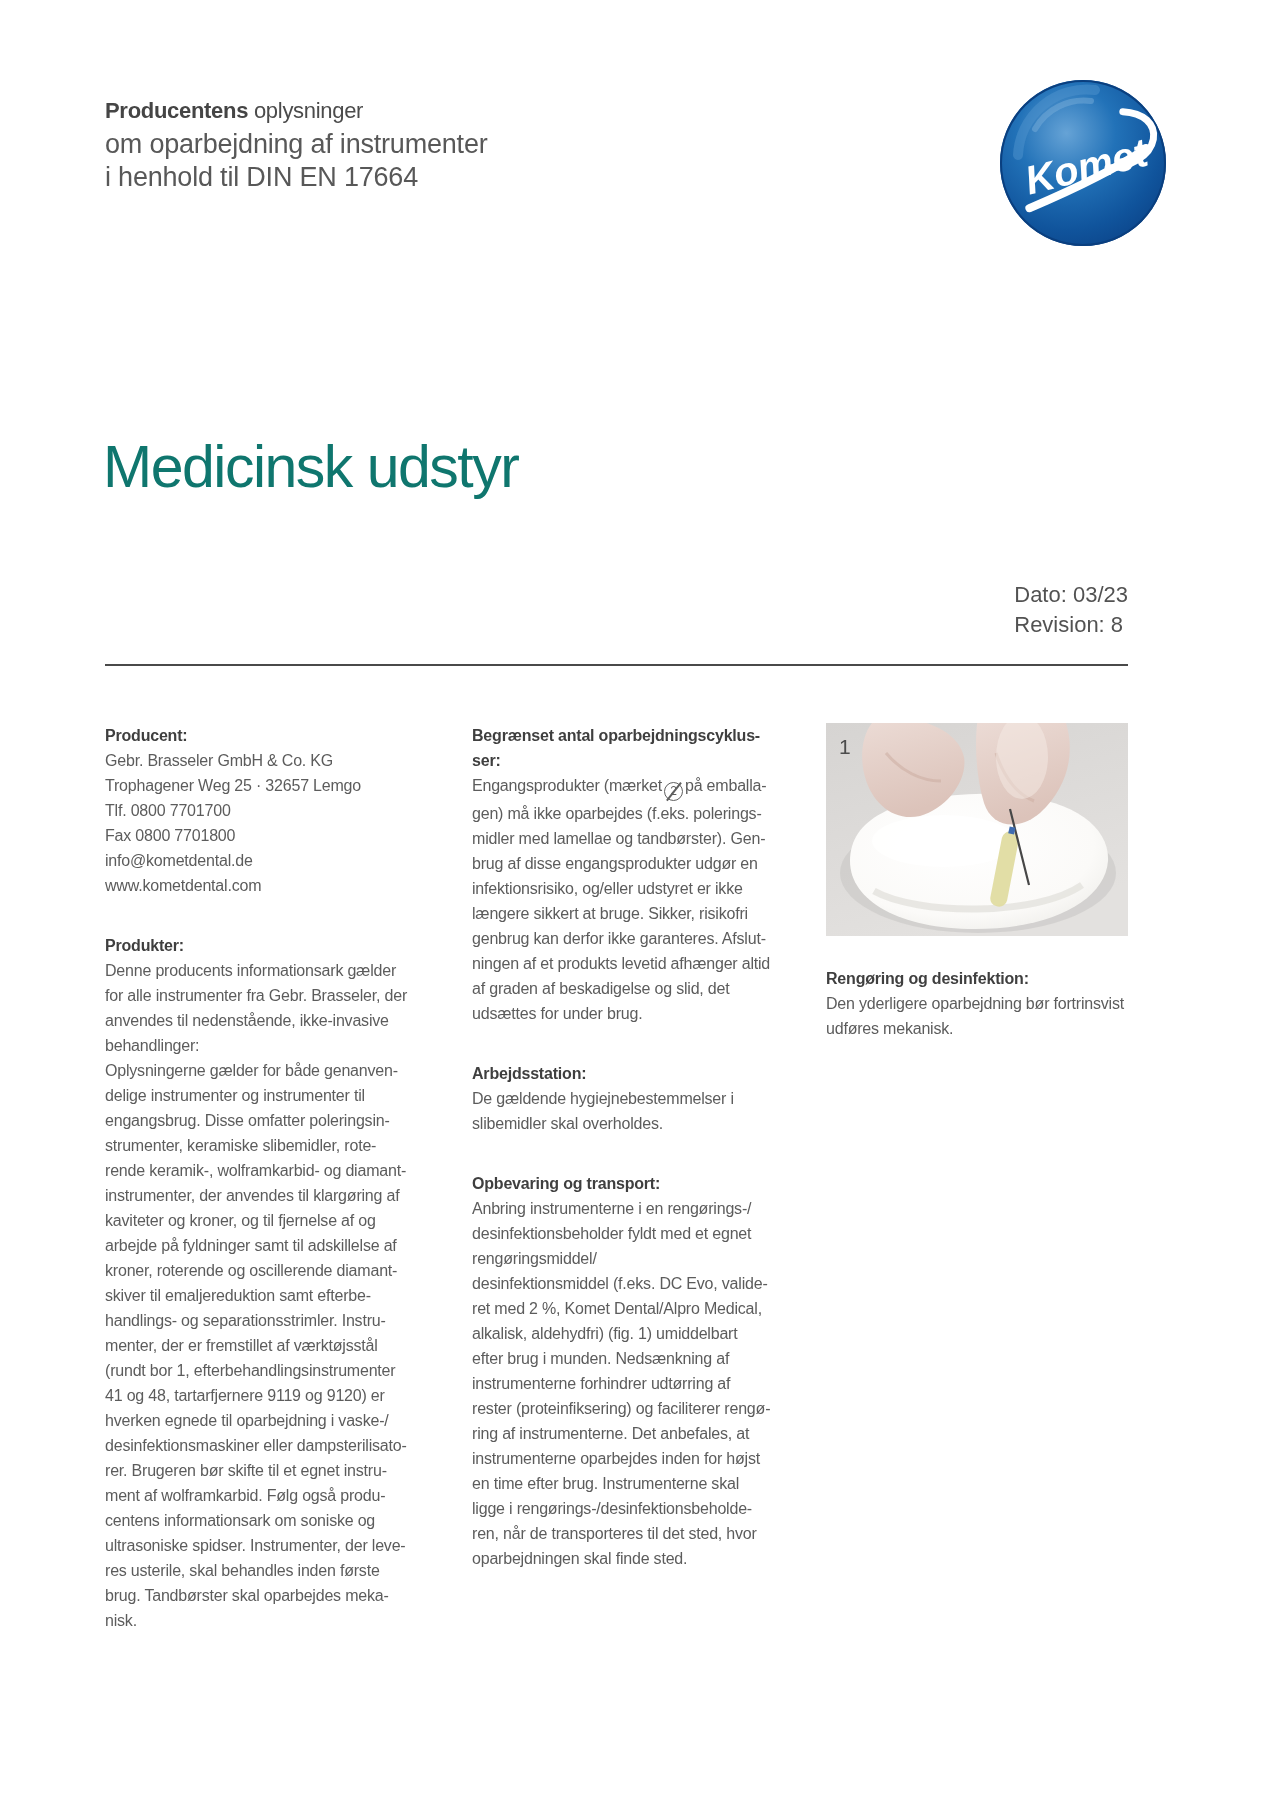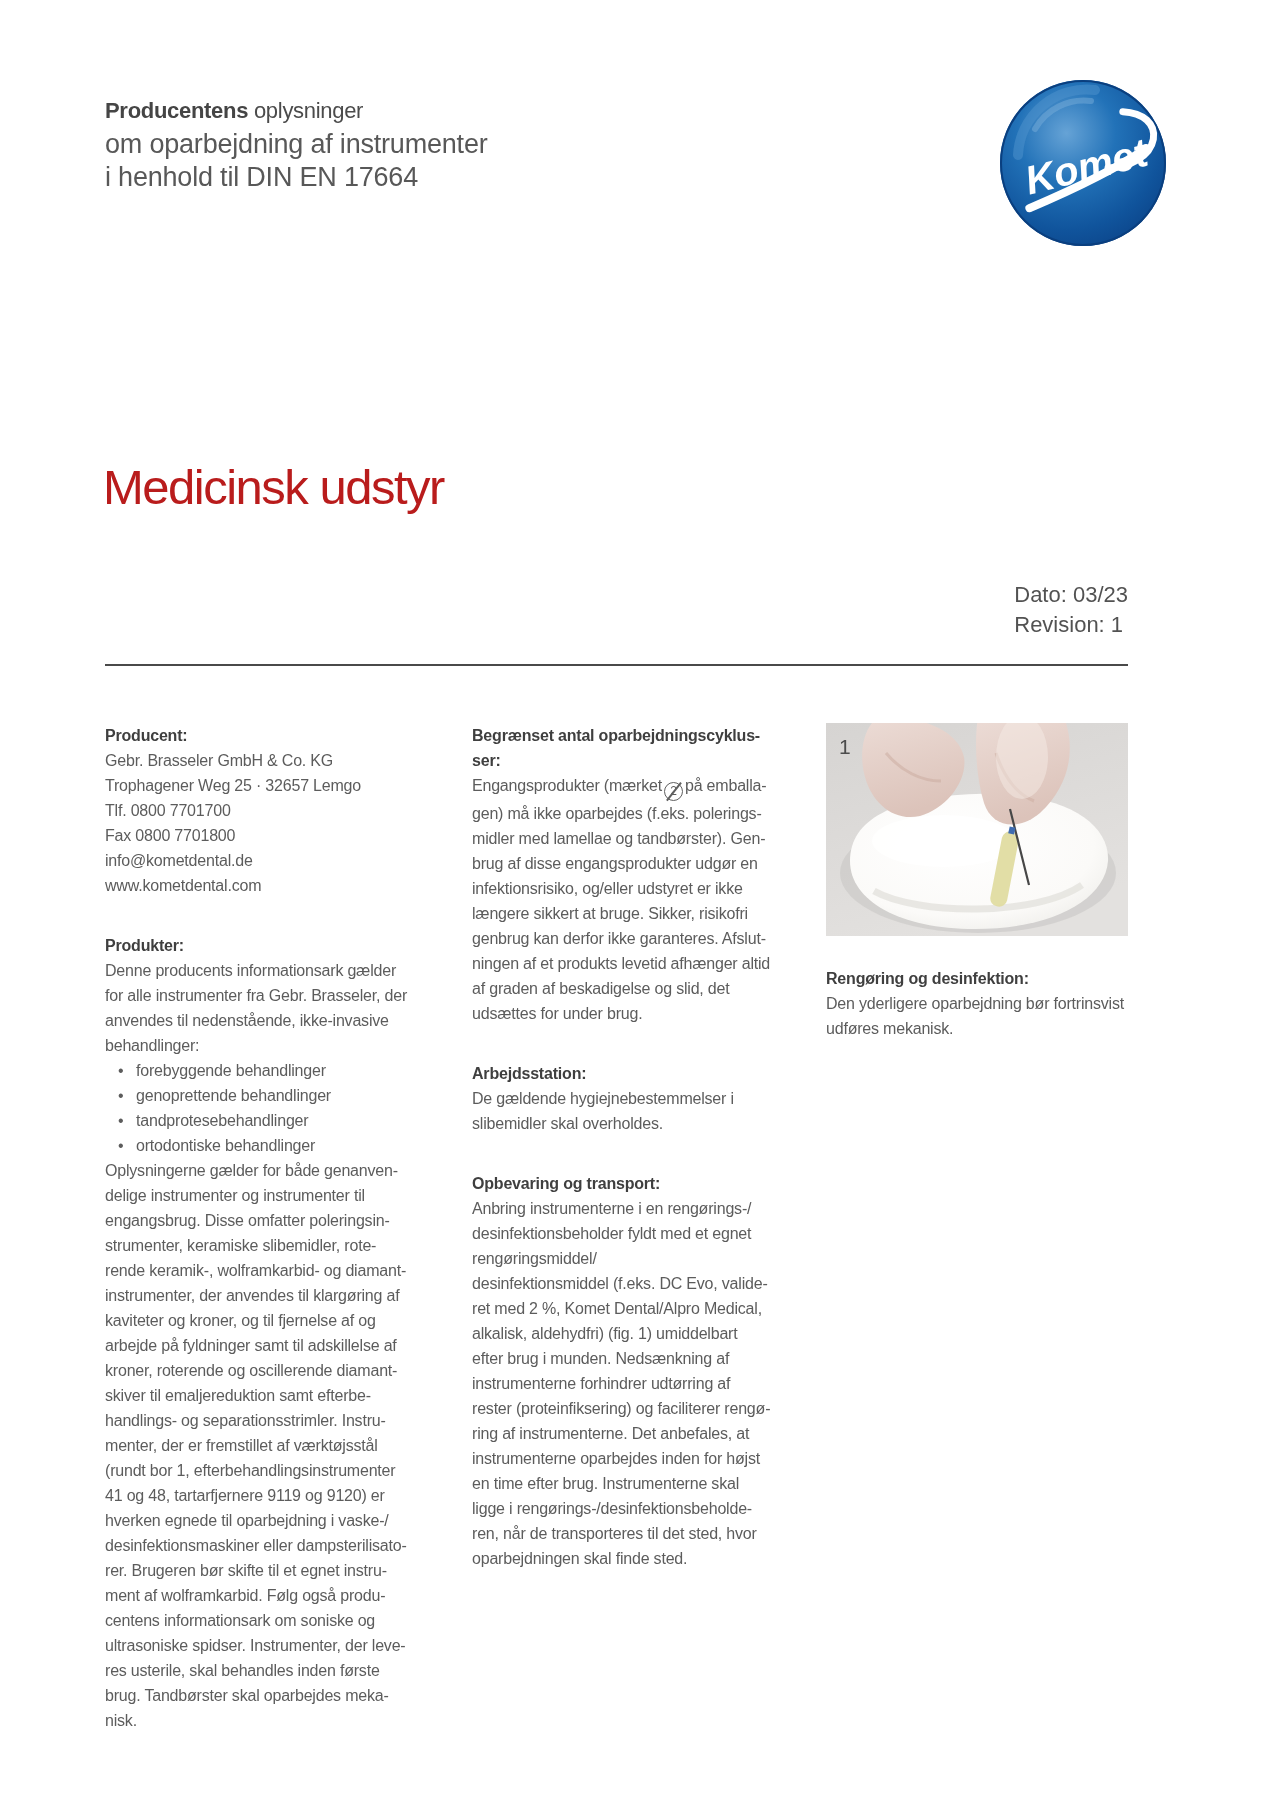--- a/index.html
+++ b/index.html
@@ -12,21 +12,21 @@
 
   
   .kicker{left:105px;top:98px;font-size:22px;color:#4b4b4b;letter-spacing:-0.3px;}
   .kicker .b{font-weight:bold;color:#454545;}
   .subtitle{left:105px;top:128px;font-size:27px;line-height:33px;color:#585858;white-space:pre;letter-spacing:-0.2px;}
 
   
   .logo{left:997px;top:77px;width:172px;height:172px;}
 
   
-  .doc-title{left:103px;top:434px;font-size:49px;line-height:66px;color:#b91c1c;letter-spacing:-1.5px;margin-top:20px;}
+  .doc-title{left:103px;top:434px;font-size:59px;line-height:66px;color:#0f766e;letter-spacing:-1.5px;}
 
   
   .meta{right:152px;top:580px;text-align:left;font-size:22px;line-height:30px;color:#525252;}
 
   .rule{left:105px;top:664px;width:1023px;height:2px;background:#4a4a4a;}
 
   
   .col{position:absolute;top:723px;font-size:16px;line-height:25px;color:#5c5c5c;letter-spacing:-0.2px;}
   .col1{left:105px;width:352px;}
   .col2{left:472px;width:348px;}
@@ -81,45 +81,39 @@
       <path d="M 24 117 C 62 111 112 102 152 87" stroke="#ffffff" stroke-width="8" fill="none" stroke-linecap="round"></path>
     </g>
   </svg>
 
   <div class="abs doc-title">
     <div>Medicinsk udstyr</div>
   </div>
 
   <div class="abs meta">
     <div>Dato: 03/23</div>
-    <div>Revision: 1</div>
+    <div>Revision: 8</div>
   </div>
 
   <div class="abs rule"></div>
 
   <div class="col col1">
     <div class="h">Producent:</div>
     <div class="lines">Gebr. Brasseler GmbH &amp; Co. KG
 Trophagener Weg 25 · 32657 Lemgo
 Tlf. 0800 7701700
 Fax 0800 7701800
 info@kometdental.de
 www.kometdental.com</div>
 
     <div class="h gap">Produkter:</div>
     <div class="lines">Denne producents informationsark gælder
 for alle instrumenter fra Gebr. Brasseler, der
 anvendes til nedenstående, ikke-invasive
 behandlinger:</div>
-    <ul class="bullets">
-        <li>forebyggende behandlinger</li>
-        <li>genoprettende behandlinger</li>
-        <li>tandprotesebehandlinger</li>
-        <li>ortodontiske behandlinger</li>
-      </ul>
     <div class="lines">Oplysningerne gælder for både genanven-
 delige instrumenter og instrumenter til
 engangsbrug. Disse omfatter poleringsin-
 strumenter, keramiske slibemidler, rote-
 rende keramik-, wolframkarbid- og diamant-
 instrumenter, der anvendes til klargøring af
 kaviteter og kroner, og til fjernelse af og
 arbejde på fyldninger samt til adskillelse af
 kroner, roterende og oscillerende diamant-
 skiver til emaljereduktion samt efterbe-

